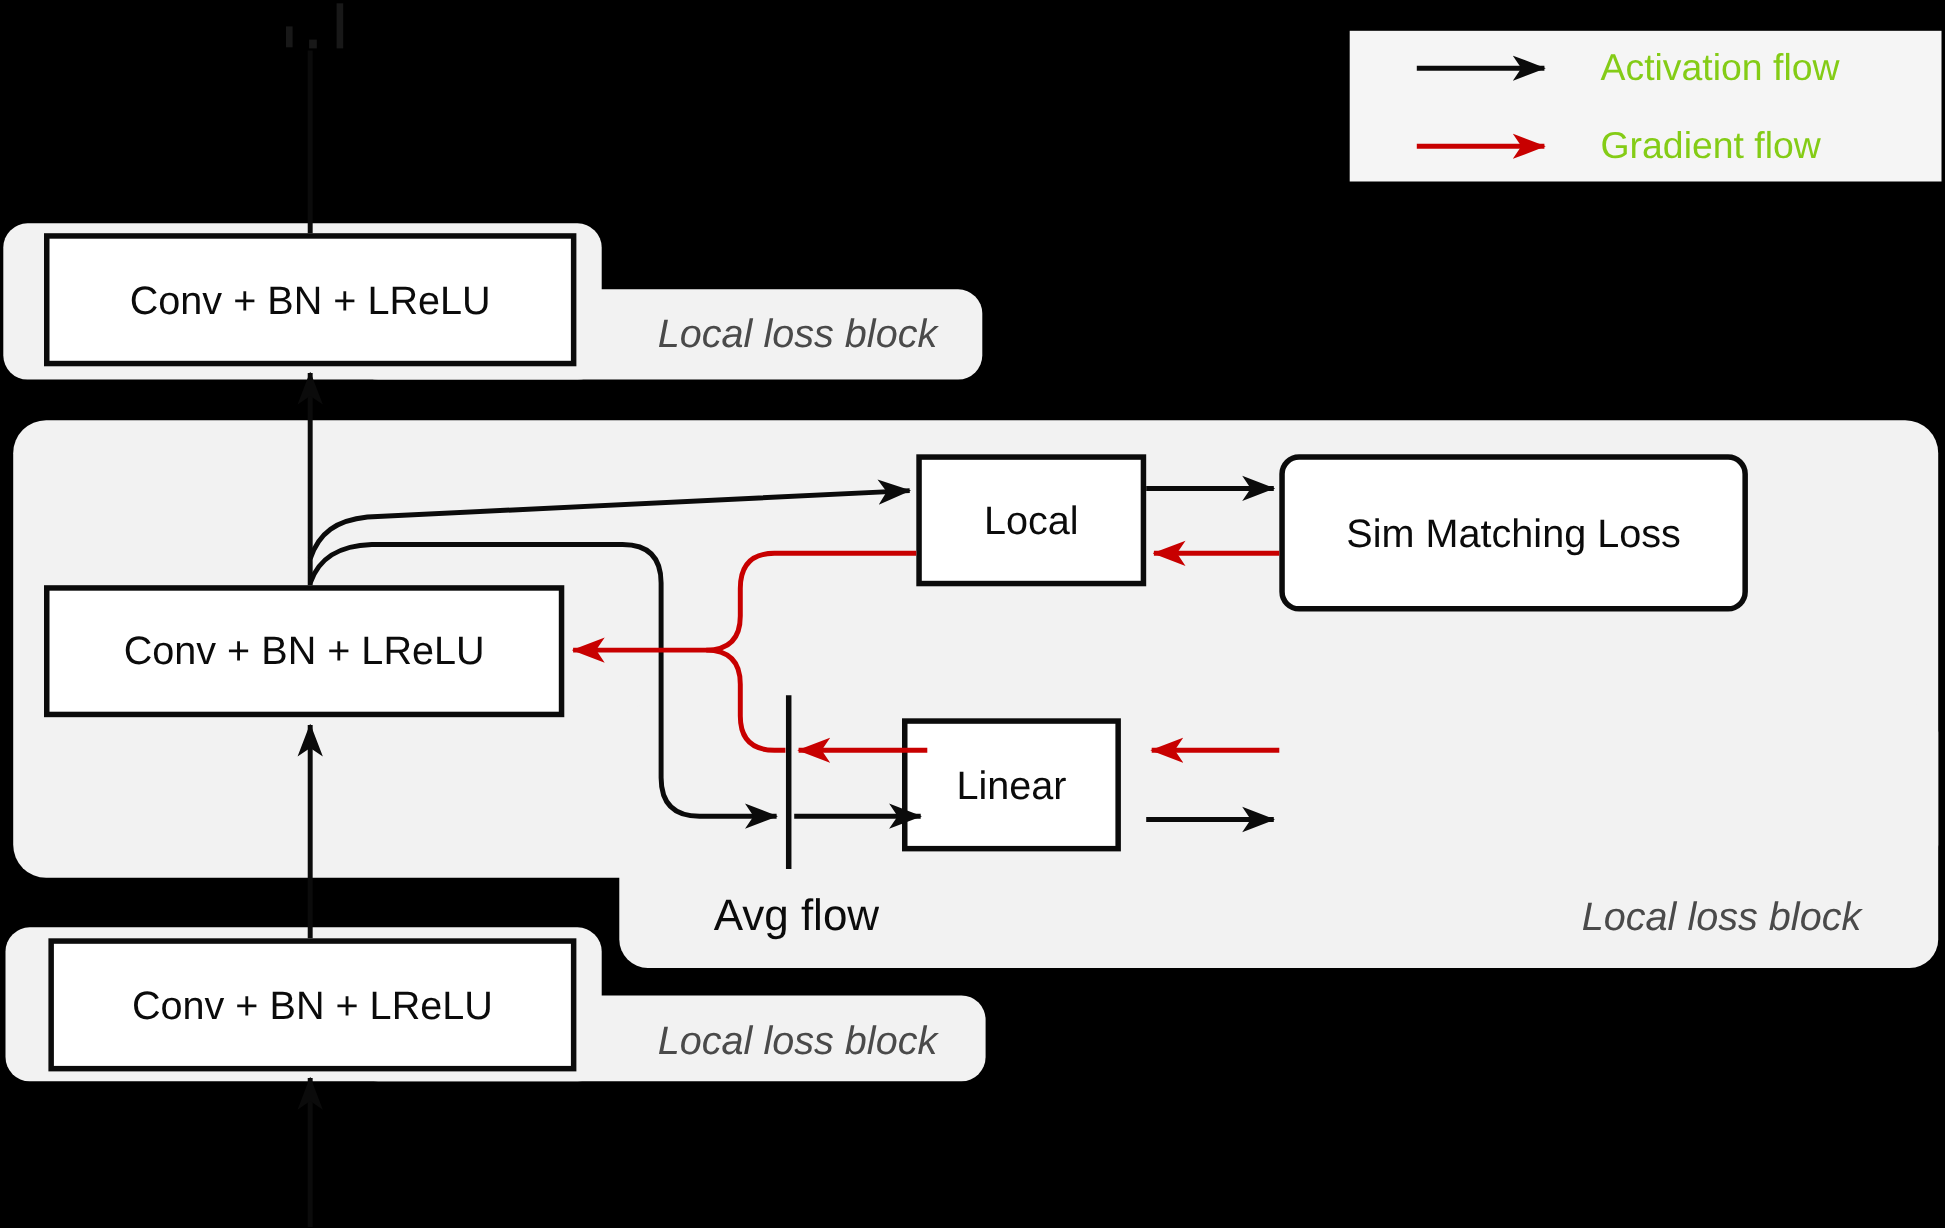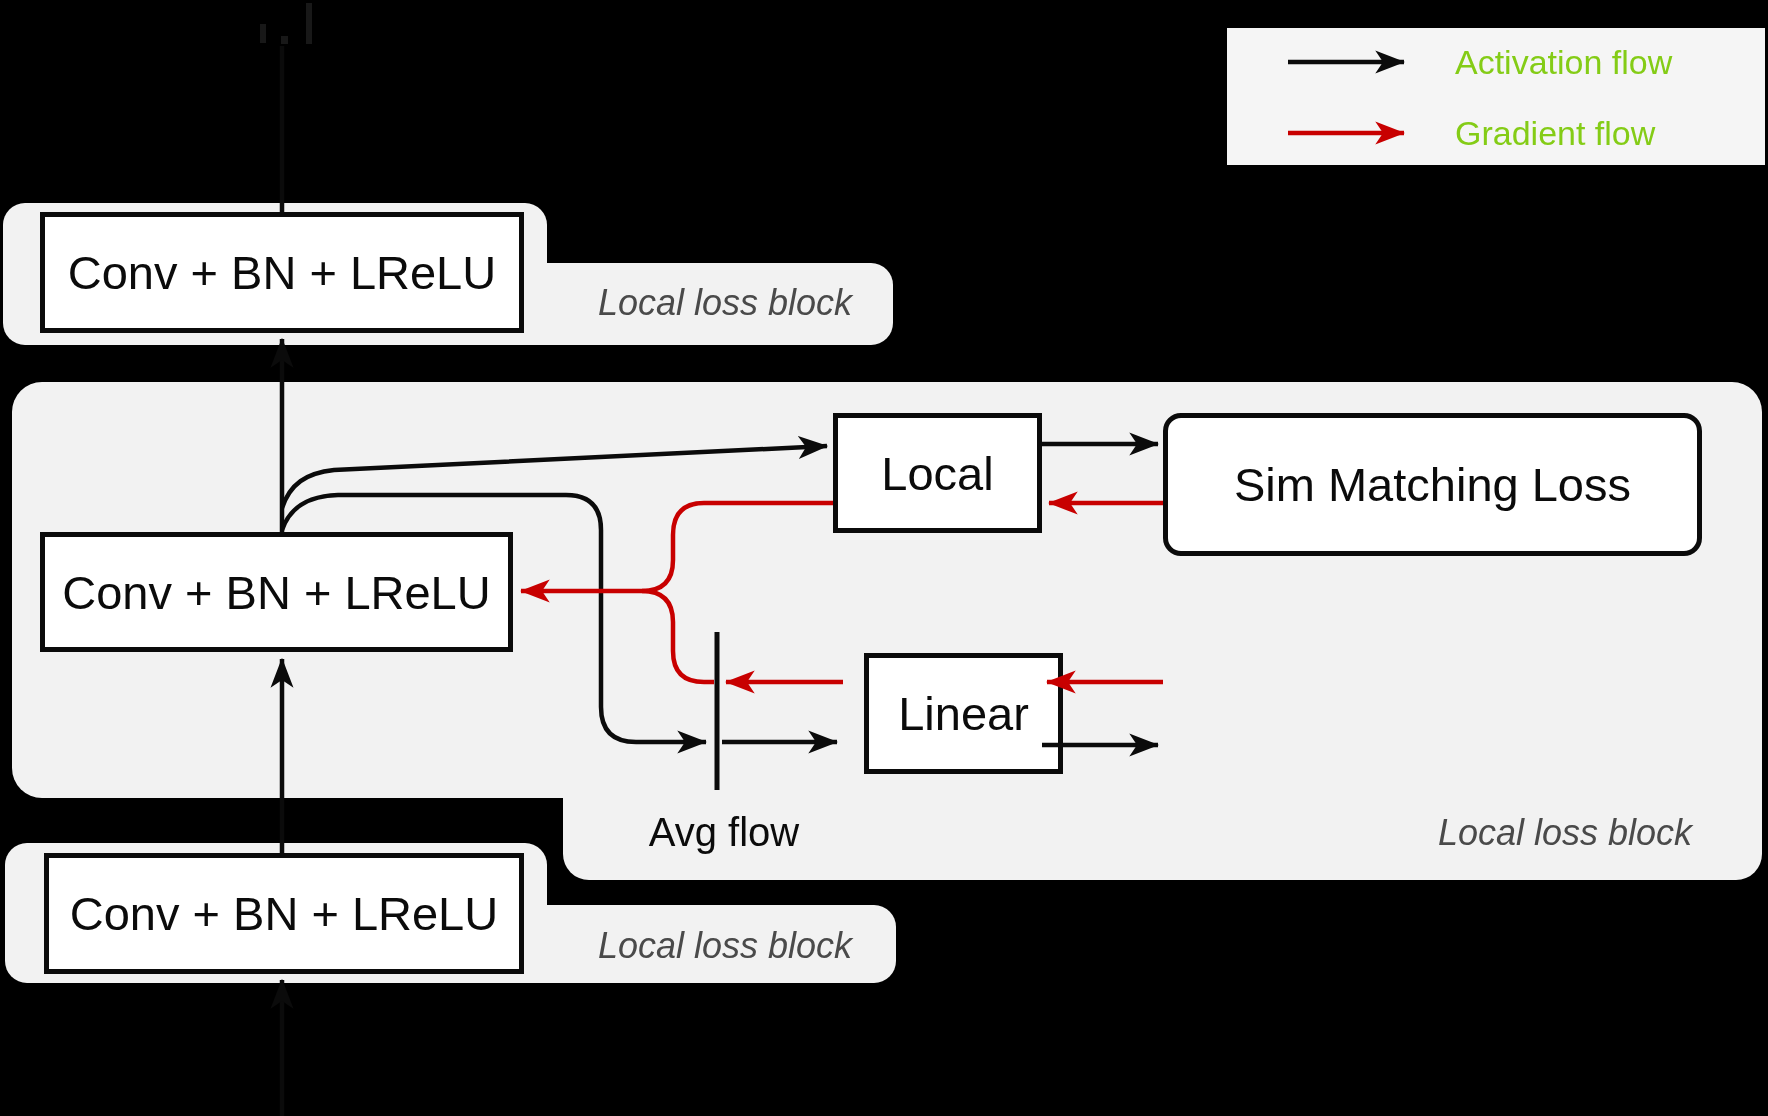--- a/index.html
+++ b/index.html
@@ -11,21 +11,21 @@
     position:relative;width:1768px;height:1116px;overflow:hidden;
     background:var(--bg);
     font-family:"Liberation Sans","DejaVu Sans",sans-serif;
   }
   .panel{position:absolute;background:var(--panel);}
   .rounded{border-radius:22px;}
   .rounded-lg{border-radius:30px;}
   .whitebox{
     position:absolute;background:var(--boxfill);border:5px solid var(--ink);
     display:flex;align-items:center;justify-content:center;box-sizing:border-box;
-    color:var(--ink);font-size:47px;line-height:1;white-space:nowrap;
+    color:var(--ink);font-size:36px;line-height:1;white-space:nowrap;
   }
   .loss{border-radius:18px;}
   .caption{
     position:absolute;display:flex;align-items:center;justify-content:center;
     color:var(--caption);font-size:36px;font-style:italic;white-space:nowrap;text-align:center;
   }
   .plainlabel{
     position:absolute;display:flex;align-items:center;justify-content:center;
     color:var(--ink);font-size:40px;white-space:nowrap;
   }
@@ -63,25 +63,25 @@
   <div class="panel lyr1" style="left:563px;top:640px;width:1199px;height:240px;border-radius:26px;"></div>
 
   <div class="whitebox lyr2" style="left:40px;top:532px;width:473px;height:120px;">
     <span>Conv + BN + LReLU</span>
   </div>
 
   <div class="whitebox lyr2" style="left:833px;top:413px;width:209px;height:120px;">
     <span>Local</span>
   </div>
 
-  <div class="whitebox loss lyr2" style="left:1163px;top:413px;width:539px;height:143px;">
+  <div class="whitebox loss lyr2" style="left:1163px;top:413px;width:426px;height:143px;">
     <span>Sim Matching Loss</span>
   </div>
 
-  <div class="whitebox lyr2" style="left:864px;top:653px;width:199px;height:121px;">
+  <div class="whitebox lyr2" style="left:820px;top:653px;width:199px;height:121px;">
     <span>Linear</span>
   </div>
 
 
   <div class="plainlabel lyr2" style="left:624px;top:812px;width:200px;height:40px;">Avg flow</div>
 
   <div class="caption lyr2" style="left:1422px;top:815px;width:286px;height:36px;">Local loss block</div>
 
   <div class="panel rounded lyr1" style="left:5px;top:843px;width:542px;height:140px;"></div>
   <div class="panel rounded lyr1" style="left:322px;top:905px;width:574px;height:78px;"></div>

